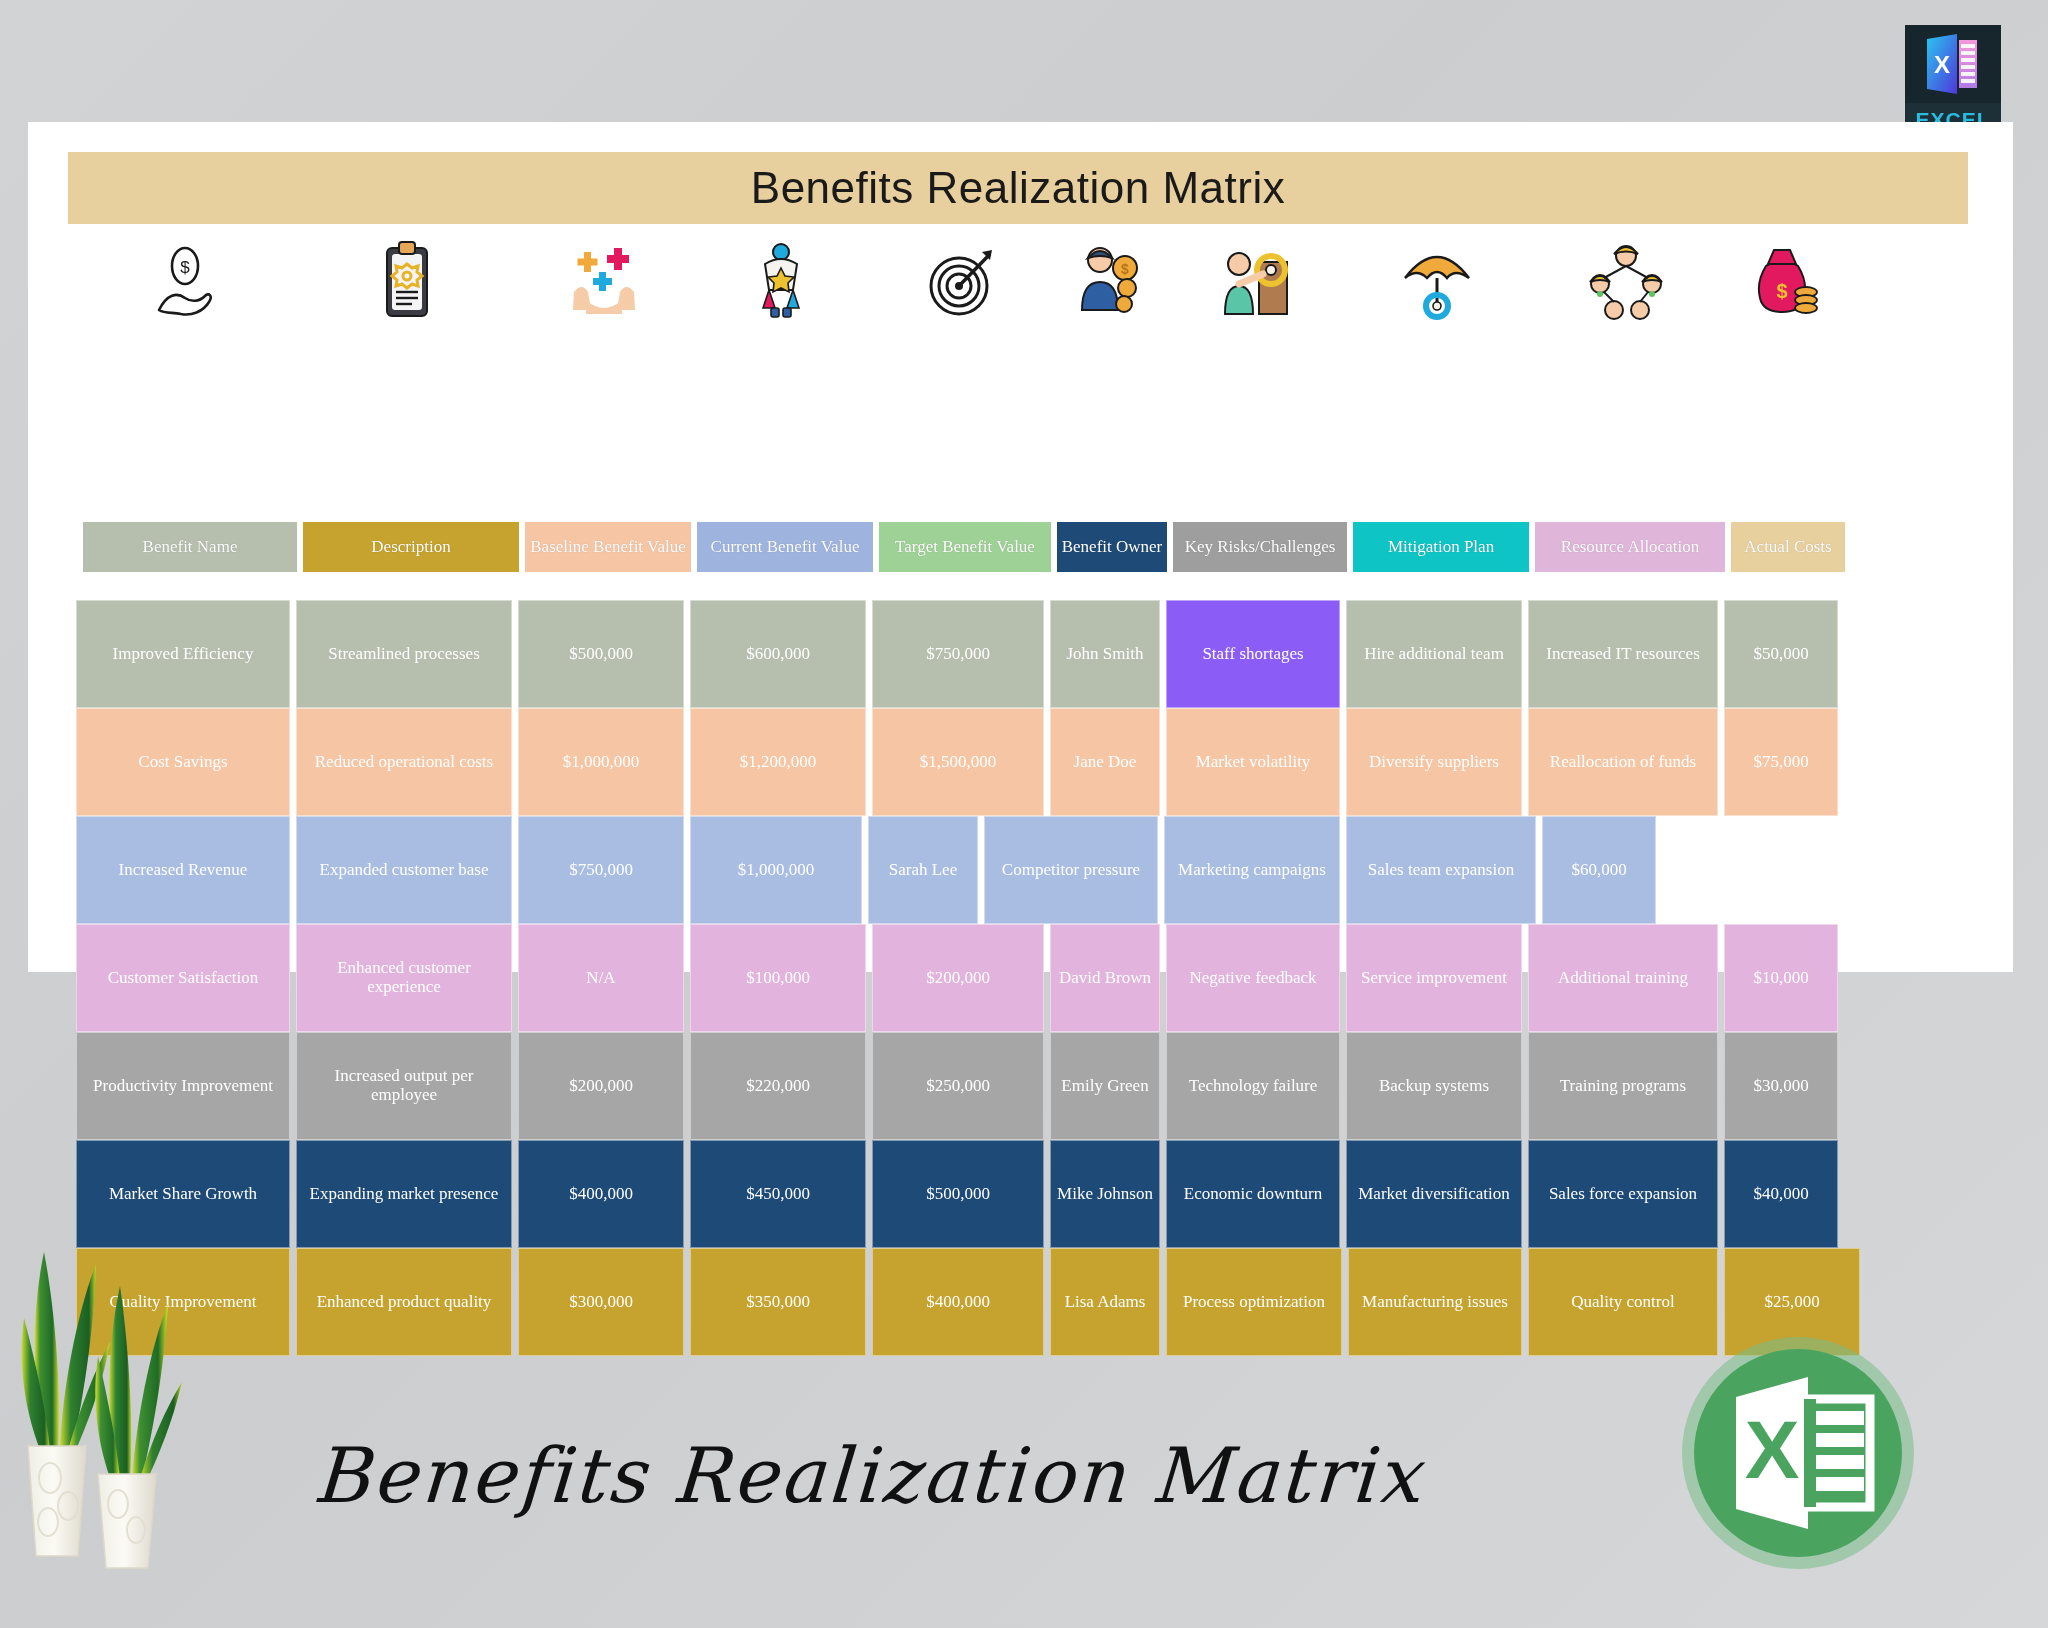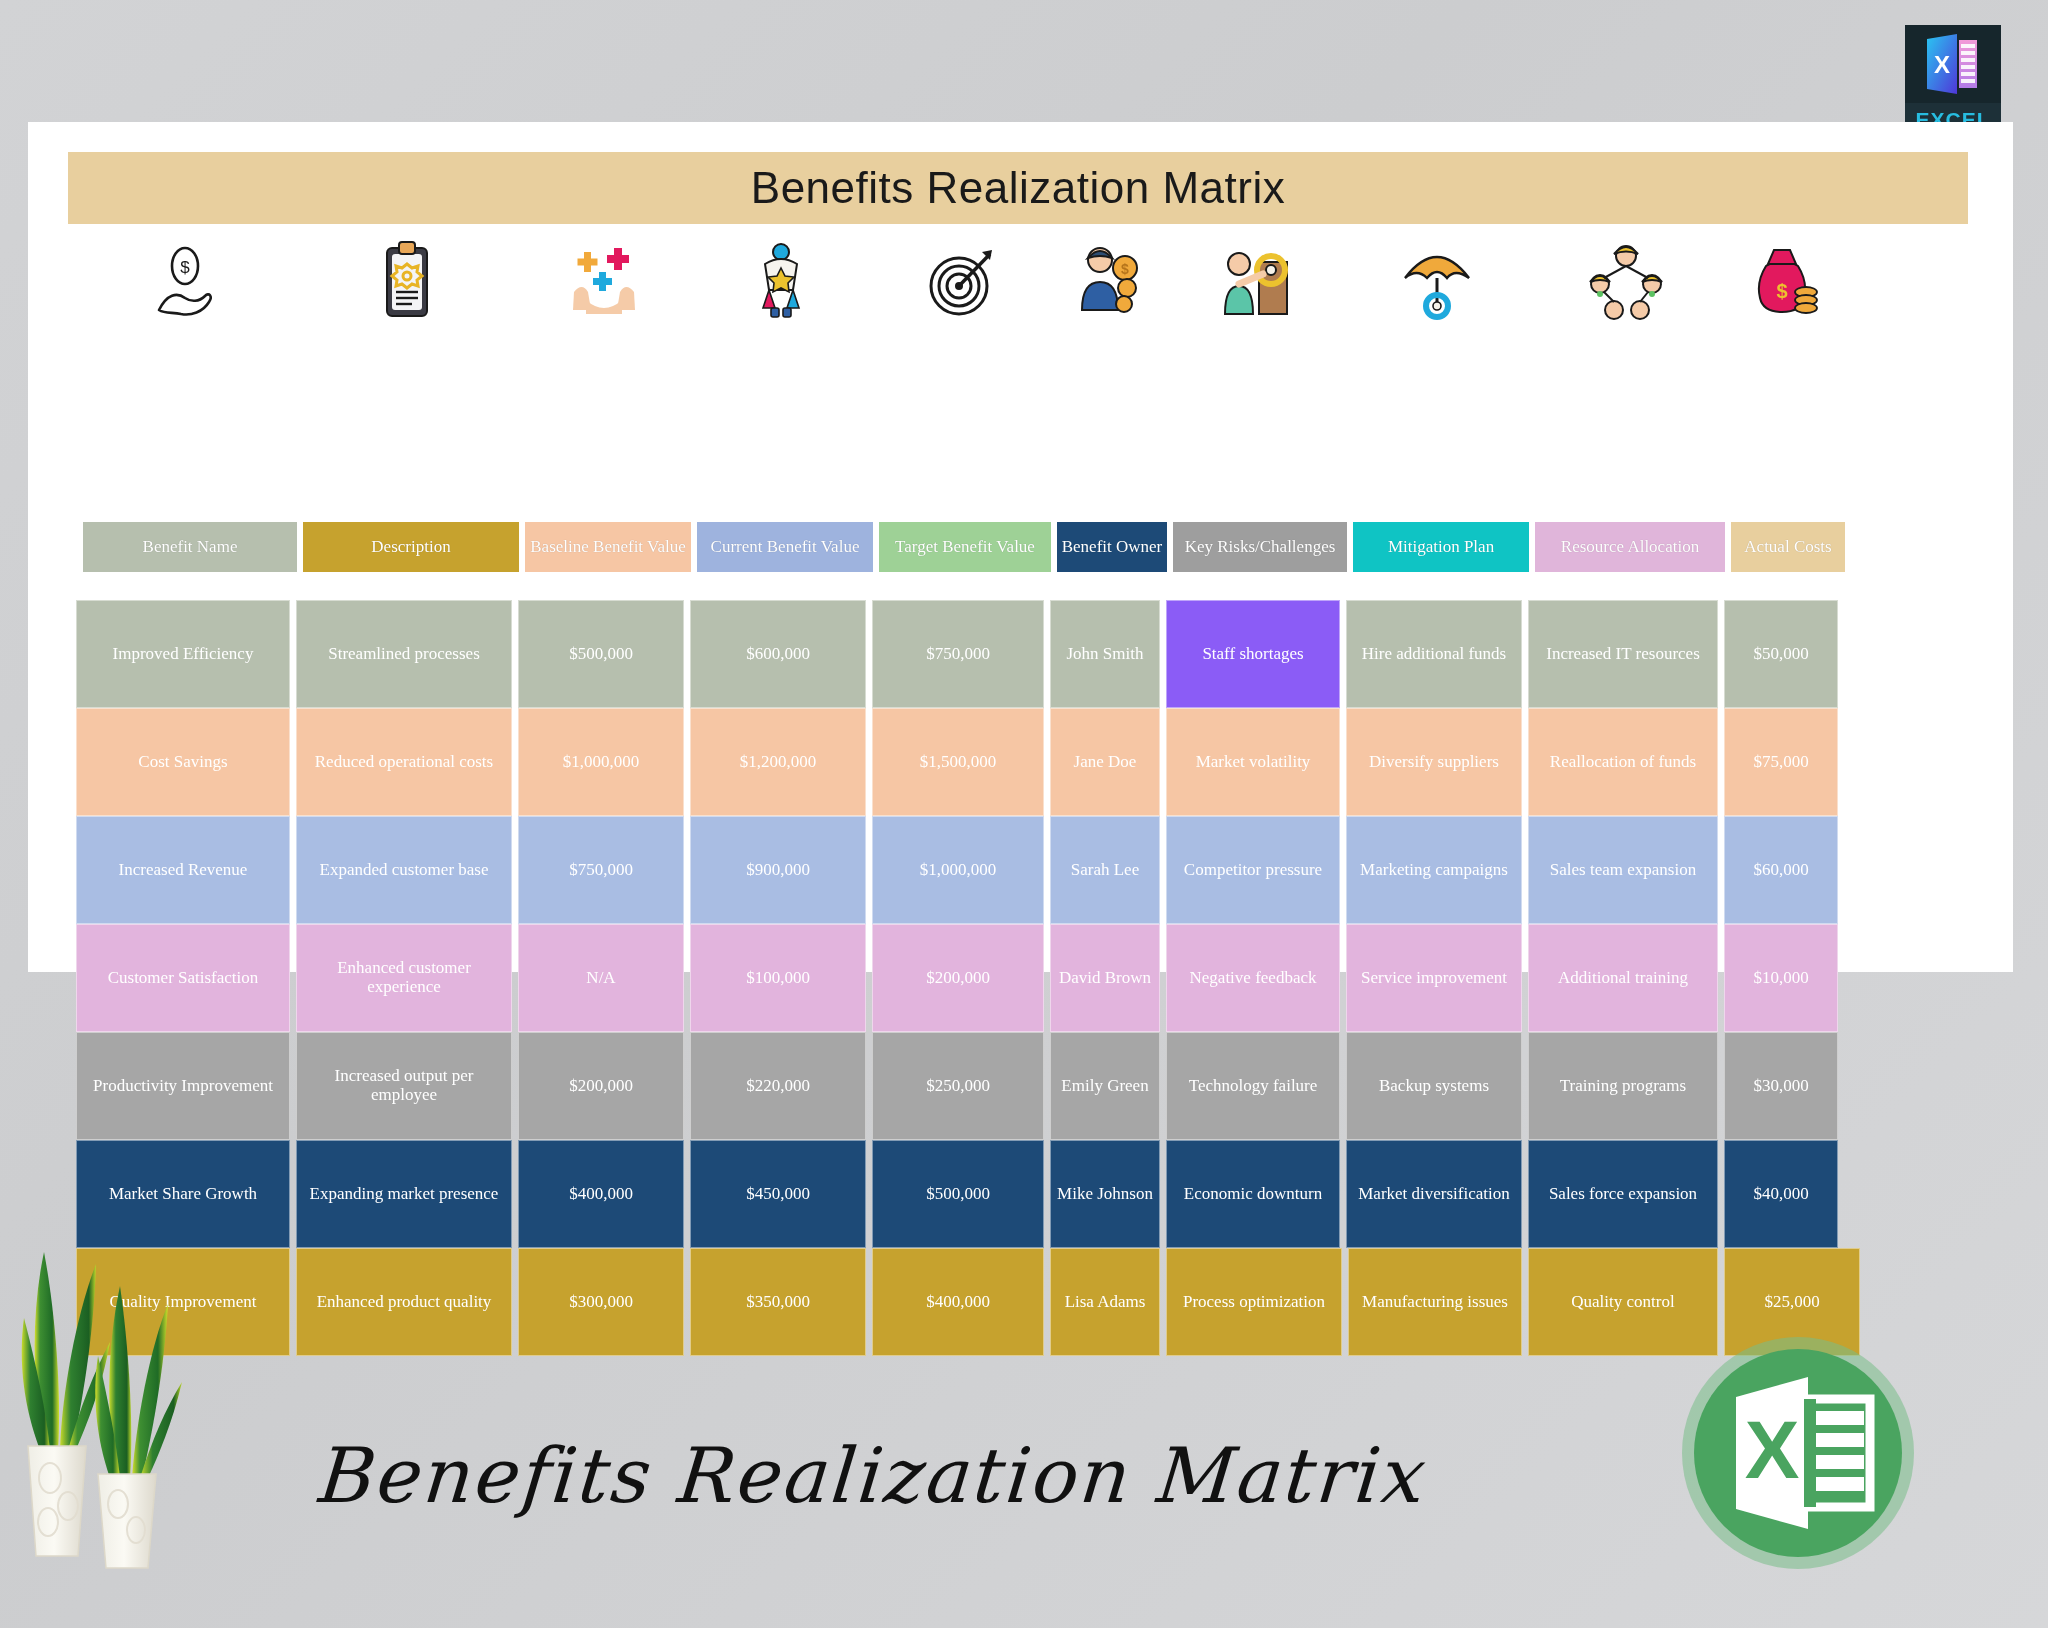--- a/index.html
+++ b/index.html
@@ -334,41 +334,40 @@
 
   <div id="grid">
       <div class="drow">
         <div class="dcell" style="width: 214px; background: rgb(182, 191, 174);">Improved Efficiency</div>
         <div class="dcell" style="width: 216px; background: rgb(182, 191, 174);">Streamlined processes</div>
         <div class="dcell" style="width: 166px; background: rgb(182, 191, 174);">$500,000</div>
         <div class="dcell" style="width: 176px; background: rgb(182, 191, 174);">$600,000</div>
         <div class="dcell" style="width: 172px; background: rgb(182, 191, 174);">$750,000</div>
         <div class="dcell" style="width: 110px; background: rgb(182, 191, 174);">John Smith</div>
         <div class="dcell" style="width: 174px; background: #8b5cf6; text-align: center;">Staff shortages</div>
-        <div class="dcell" style="width: 176px; background: rgb(182, 191, 174);">Hire additional funds</div>
+        <div class="dcell" style="width: 176px; background: rgb(182, 191, 174);">Hire additional team</div>
         <div class="dcell" style="width: 190px; background: rgb(182, 191, 174);">Increased IT resources</div>
         <div class="dcell" style="width: 114px; background: rgb(182, 191, 174);">$50,000</div>
       </div>
       <div class="drow">
         <div class="dcell" style="width: 214px; background: rgb(246, 198, 164); text-align: right;">Cost Savings</div>
         <div class="dcell" style="width: 216px; background: rgb(246, 198, 164);">Reduced operational costs</div>
         <div class="dcell" style="width: 166px; background: rgb(246, 198, 164);">$1,000,000</div>
         <div class="dcell" style="width: 176px; background: rgb(246, 198, 164);">$1,200,000</div>
         <div class="dcell" style="width: 172px; background: rgb(246, 198, 164);">$1,500,000</div>
         <div class="dcell" style="width: 110px; background: rgb(246, 198, 164);">Jane Doe</div>
         <div class="dcell" style="width: 174px; background: rgb(246, 198, 164);">Market volatility</div>
         <div class="dcell" style="width: 176px; background: rgb(246, 198, 164);">Diversify suppliers</div>
         <div class="dcell" style="width: 190px; background: rgb(246, 198, 164);">Reallocation of funds</div>
         <div class="dcell" style="width: 114px; background: rgb(246, 198, 164);">$75,000</div>
       </div>
       <div class="drow">
         <div class="dcell" style="width: 214px; background: rgb(169, 189, 227);">Increased Revenue</div>
         <div class="dcell" style="width: 216px; background: rgb(169, 189, 227);">Expanded customer base</div>
         <div class="dcell" style="width: 166px; background: rgb(169, 189, 227);">$750,000</div>
-        <div class="dcell" style="width: 176px; background: rgb(169, 189, 227);">$900,000</div>
         <div class="dcell" style="width: 172px; background: rgb(169, 189, 227);">$1,000,000</div>
         <div class="dcell" style="width: 110px; background: rgb(169, 189, 227);">Sarah Lee</div>
         <div class="dcell" style="width: 174px; background: rgb(169, 189, 227);">Competitor pressure</div>
         <div class="dcell" style="width: 176px; background: rgb(169, 189, 227);">Marketing campaigns</div>
         <div class="dcell" style="width: 190px; background: rgb(169, 189, 227);">Sales team expansion</div>
         <div class="dcell" style="width: 114px; background: rgb(169, 189, 227);">$60,000</div>
       </div>
       <div class="drow">
         <div class="dcell" style="width: 214px; background: rgb(226, 180, 221);">Customer Satisfaction</div>
         <div class="dcell" style="width: 216px; background: rgb(226, 180, 221);">Enhanced customer experience</div>

